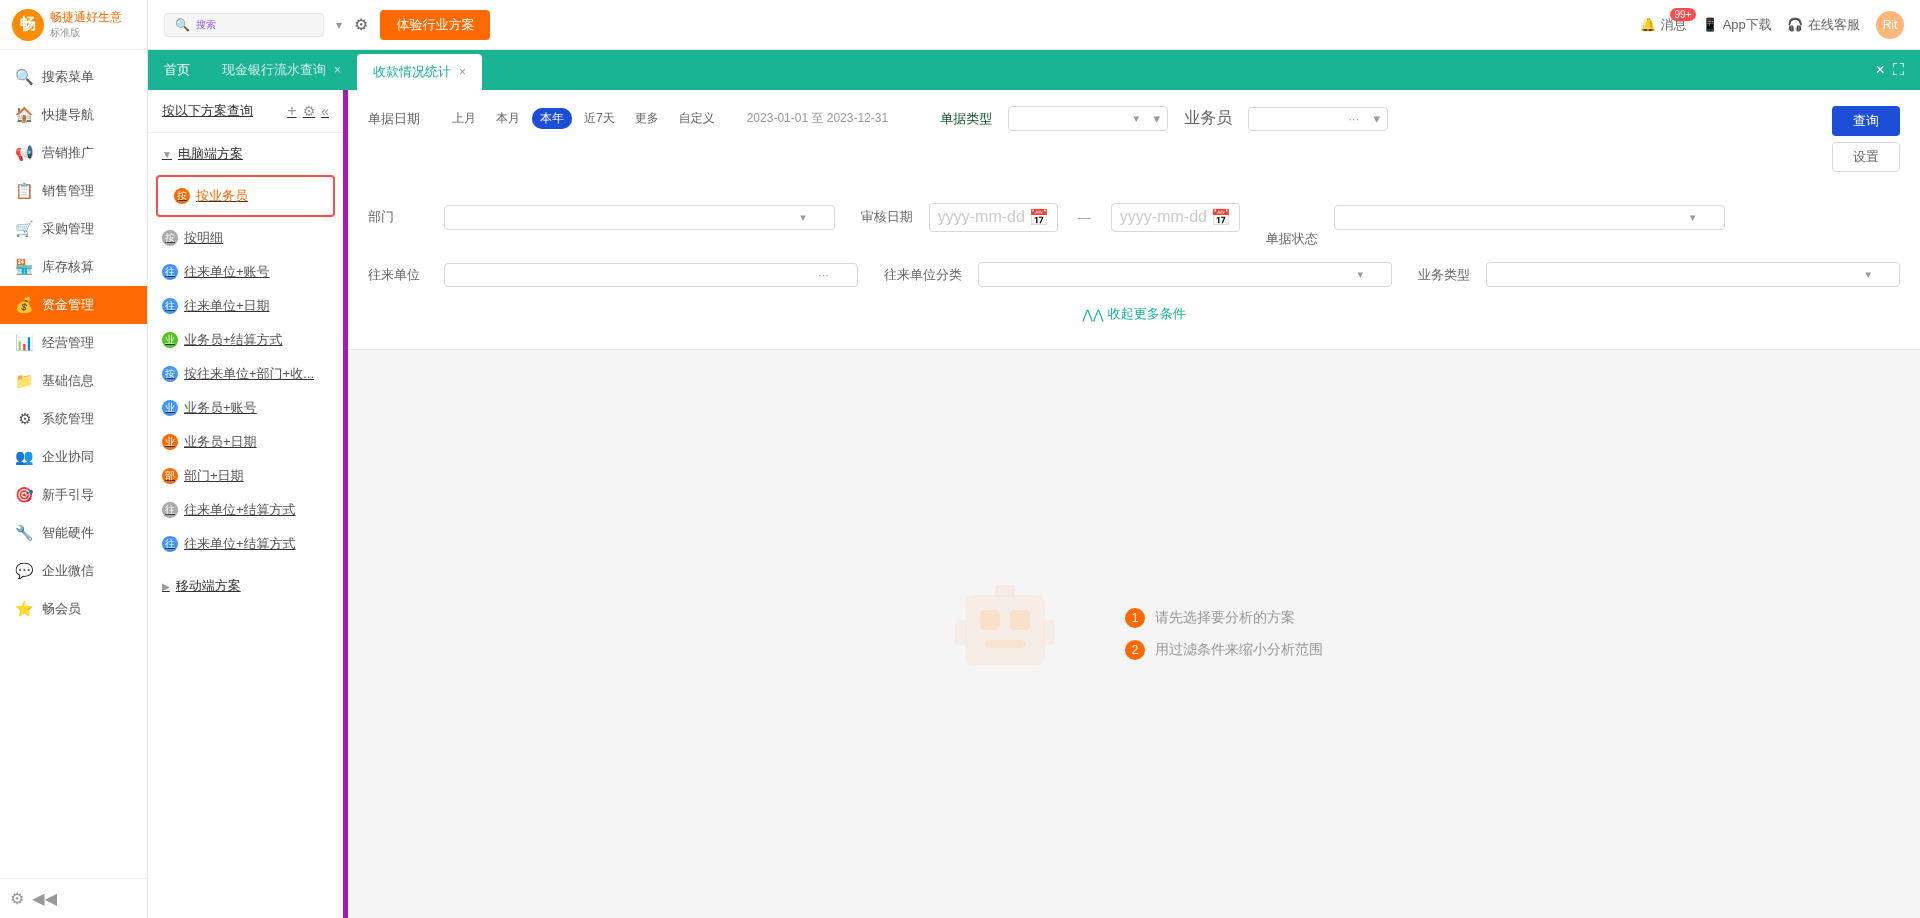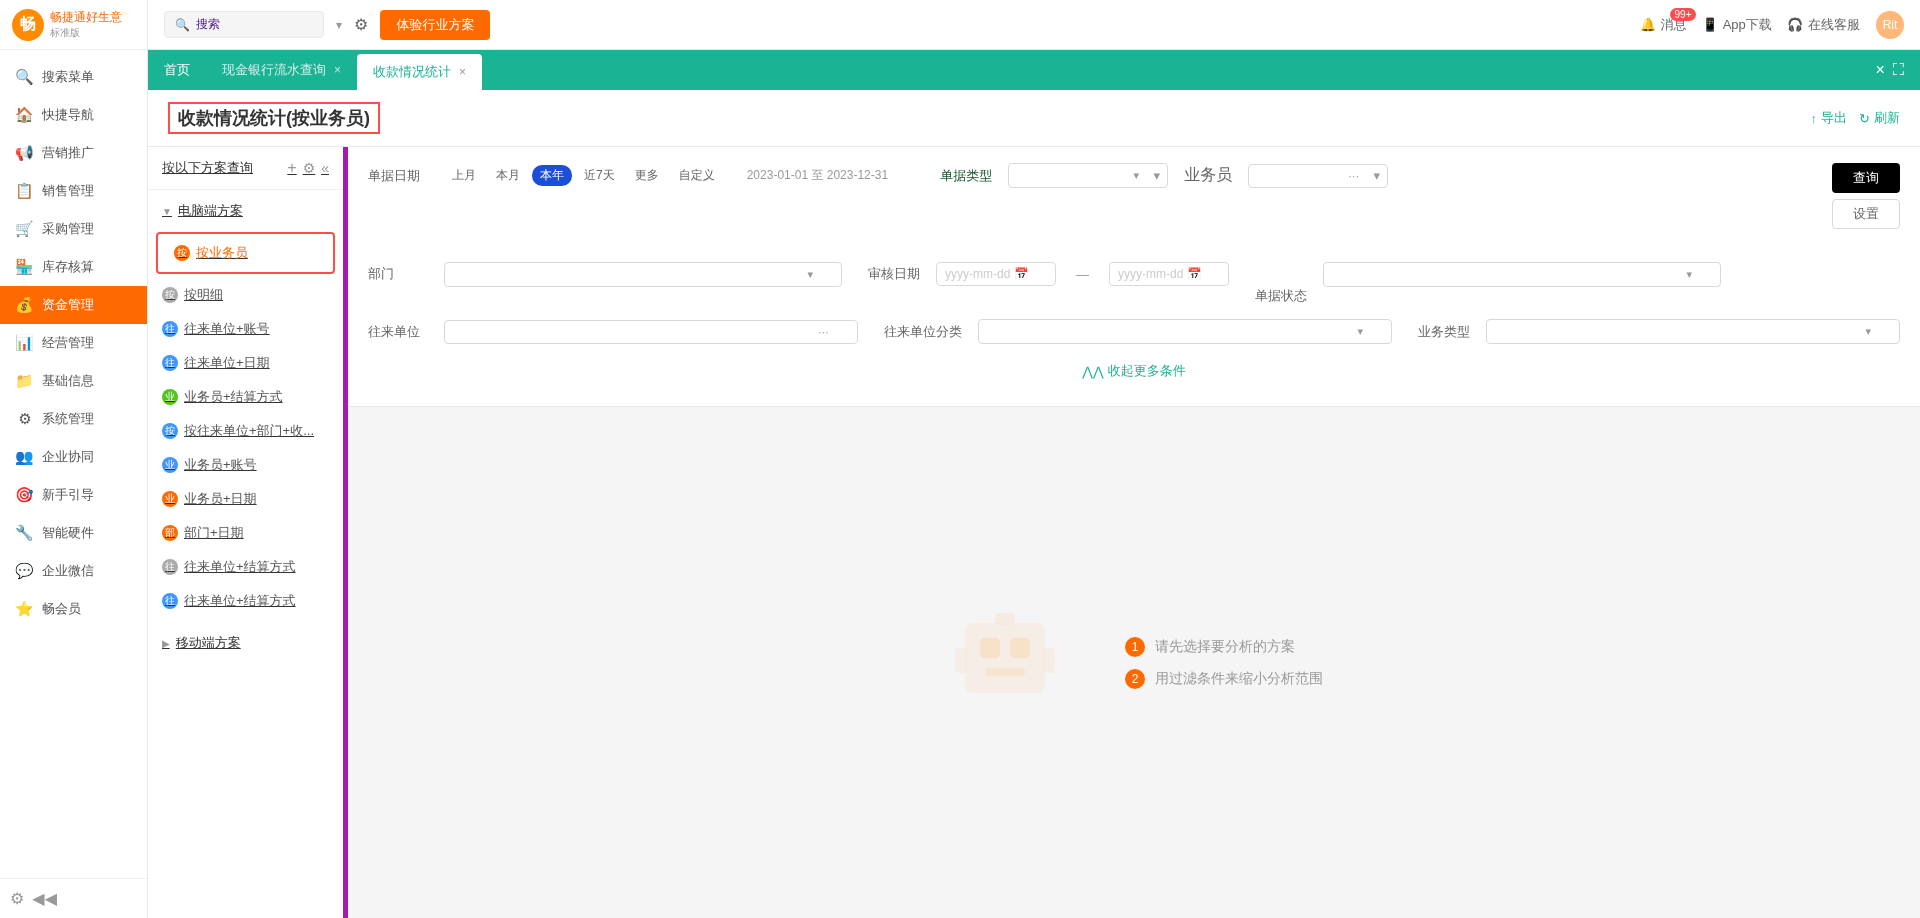--- a/index.html
+++ b/index.html
@@ -77,26 +77,26 @@
     .filter-area { background: #fff; padding: 16px 20px; border-bottom: 1px solid #e8e8e8; }
     .filter-label { color: #666; font-size: 13px; white-space: nowrap; min-width: 60px; }
     .date-tabs { display: flex; gap: 4px; }
     .date-tab { padding: 2px 8px; cursor: pointer; color: #666; font-size: 12px; border-radius: 2px; }
     .date-tab.active { background: #1d4ed8; color: white; border-radius: 10px; }
     .date-range { color: #999; font-size: 12px; margin-left: 8px; }
     .select-wrapper { position: relative; display: inline-flex; align-items: center; }
     .select-wrapper::after { content: '▾'; position: absolute; right: 8px; color: #999; pointer-events: none; }
     .filter-select-box { border: 1px solid #d9d9d9; border-radius: 4px; padding: 5px 28px 5px 10px; font-size: 13px; color: #333; background: white; min-width: 140px; display: flex; align-items: center; justify-content: space-between; cursor: pointer; }
     .filter-select-box .chevron { color: #999; font-size: 11px; margin-left: 6px; }
-    .date-input { border: 1px solid #d9d9d9; border-radius: 4px; padding: 4px 8px; font-size: 12px; color: #bbb; background: white; display: flex; align-items: center; gap: 4px; min-width: 120px; }
+    .date-input { border: 1px solid #d9d9d9; border-radius: 4px; padding: 4px 8px; font-size: 16px; color: #bbb; background: white; display: flex; align-items: center; gap: 4px; min-width: 120px; }
     .date-sep { color: #999; margin: 0 4px; }
     .collapse-btn { display: flex; align-items: center; gap: 4px; color: #1ab394; cursor: pointer; font-size: 13px; justify-content: center; padding: 10px; }
 
     .query-buttons { display: flex; flex-direction: column; gap: 6px; margin-left: auto; }
-    .query-btn { background: #000000; color: white; border: none; border-radius: 4px; padding: 6px 20px; cursor: pointer; font-size: 13px; }
+    .query-btn { background: #1d4ed8; color: white; border: none; border-radius: 4px; padding: 6px 20px; cursor: pointer; font-size: 13px; }
     .set-btn { background: white; color: #666; border: 1px solid #d9d9d9; border-radius: 4px; padding: 5px 20px; cursor: pointer; font-size: 13px; }
 
     
     .empty-state { flex: 1; display: flex; flex-direction: column; align-items: center; justify-content: center; padding: 40px; gap: 16px; }
     .empty-robot { font-size: 80px; opacity: 0.3; }
     .empty-steps { display: flex; flex-direction: column; gap: 12px; }
     .empty-step { display: flex; align-items: center; gap: 10px; color: #999; font-size: 14px; }
     .step-num { width: 20px; height: 20px; border-radius: 50%; background: #ff6a00; color: white; display: flex; align-items: center; justify-content: center; font-size: 12px; flex-shrink: 0; }
 
     
@@ -184,21 +184,21 @@
     <span class="sidebar-bottom-icon">◀◀</span>
   </div>
 </div>
 
 <div class="main">
 
   <div class="top-header">
     <div class="header-left">
       <div class="header-search">
         <span>🔍</span>
-        <span style="color:#4c1d95;font-size:12px;">搜索</span>
+        <span style="color:#8b5cf6;font-size:10px;">搜索</span>
       </div>
       <div class="header-dropdown">
         <span style="color:#999;font-size:12px;">▾</span>
       </div>
       <span class="header-gear">⚙</span>
       <button class="trial-btn">体验行业方案</button>
     </div>
     <div class="header-right">
       <div class="header-right-item msg-badge">
         <span>🔔</span>
@@ -232,33 +232,20 @@
       <span class="tab-close">×</span>
     </div>
     <div class="tab-bar-right">
       <button class="tab-bar-btn">×</button>
       <button class="tab-bar-btn">⛶</button>
     </div>
   </div>
 
   <div class="page-content">
 
-    <div class="page-header">
-      <div class="page-title">收款情况统计(按业务员)</div>
-      <div class="page-actions">
-        <button class="action-btn">
-          <span>↑</span>
-          <span>导出</span>
-        </button>
-        <button class="action-btn">
-          <span>↻</span>
-          <span>刷新</span>
-        </button>
-      </div>
-    </div>
 
     <div class="content-area">
 
       <div class="left-panel">
         <div class="panel-header">
           <span>按以下方案查询</span>
           <div class="panel-header-icons">
             <span style="color:#999;font-size:16px;">+</span>
             <span style="color:#999;">⚙</span>
             <span style="color:#999;">«</span>

